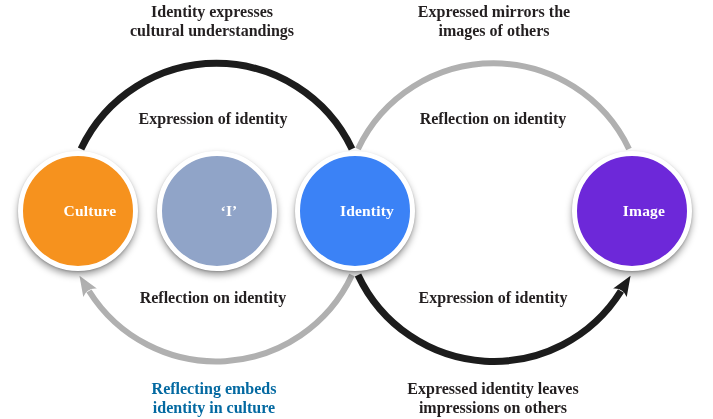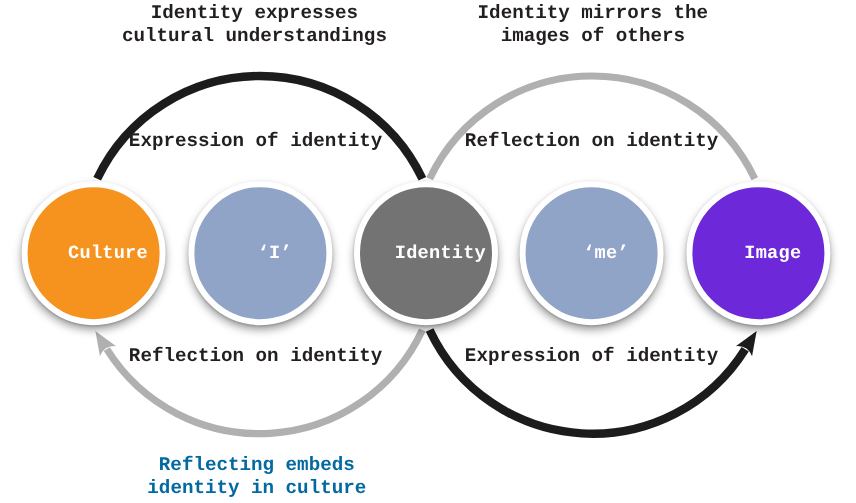--- a/index.html
+++ b/index.html
@@ -1,21 +1,21 @@
 <!DOCTYPE html>
 <html><head>
 <meta charset="utf-8">
 <style>
   html,body{margin:0;padding:0;background:#ffffff;}
   .stage{
     position:relative;
     width:713px;height:419px;
     background:#ffffff;
     overflow:hidden;
-    font-family:Liberation Mono, monospace;
+    font-family:Liberation Serif, serif;
   }
   .arcs{position:absolute;left:0;top:0;z-index:1;}
   .node{
     position:absolute;
     width:110px;height:110px;
     border-radius:50%;
     border:5px solid #ffffff;
     box-shadow:0 4px 7px rgba(0,0,0,0.38), 0 1px 2px rgba(0,0,0,0.18);
     display:flex;align-items:center;justify-content:center;
     z-index:2;
@@ -56,41 +56,40 @@
 
     <path d="M 352 275 A 150 150 0 0 1 89 291" fill="none" stroke-width="6" marker-end="url(#arrow-gray)" stroke="#B0B0B0"></path>
 
     <path d="M 358 149 A 150 150 0 0 1 629 149" fill="none" stroke-width="6" stroke="#B0B0B0"></path>
 
     <path d="M 358 275 A 150 150 0 0 0 621 291" fill="none" stroke-width="7" marker-end="url(#arrow-black)" stroke="#1C1C1C"></path>
   </svg>
 
   <div class="lbl" style="left: 212px; top: 2px; color: rgb(35, 31, 32);">Identity expresses
 cultural understandings</div>
-  <div class="lbl" style="left: 494px; top: 2px; color: rgb(35, 31, 32);">Identity mirrors the
+  <div class="lbl" style="left: 494px; top: 2px; color: rgb(35, 31, 32);">Expressed mirrors the
 images of others</div>
 
   <div class="lbl" style="left: 213px; top: 109px; color: rgb(35, 31, 32);">Expression of identity</div>
   <div class="lbl" style="left: 493px; top: 109px; color: rgb(35, 31, 32);">Reflection on identity</div>
 
   <div class="lbl" style="left: 213px; top: 288px; color: rgb(35, 31, 32);">Reflection on identity</div>
   <div class="lbl" style="left: 493px; top: 288px; color: rgb(35, 31, 32);">Expression of identity</div>
 
   <div class="lbl" style="left: 214px; top: 379px; color: #0369a1;">Reflecting embeds
 identity in culture</div>
+  <div class="lbl" style="left: 493px; top: 379px; color: rgb(35, 31, 32);">Expressed identity leaves
+impressions on others</div>
 
   <div class="node" style="left: 18px; top: 151px; background: rgb(246, 146, 30);">
     <span style="color: rgb(255, 255, 255);">Culture</span>
   </div>
   <div class="node" style="left: 157px; top: 151px; background: rgb(144, 164, 200);">
     <span style="color: rgb(255, 255, 255);">‘I’</span>
   </div>
-  <div class="node" style="left: 295px; top: 151px; background: #737373;">
+  <div class="node" style="left: 295px; top: 151px; background: #3b82f6;">
     <span style="color: rgb(255, 255, 255);">Identity</span>
-  </div>
-  <div class="node" style="left: 433px; top: 151px; background: rgb(144, 164, 200);">
-    <span style="color: rgb(255, 255, 255);">‘me’</span>
   </div>
   <div class="node" style="left: 572px; top: 151px; background: #6d28d9;">
     <span style="color: rgb(255, 255, 255);">Image</span>
   </div>
 
 </div>
 
 </body></html>

